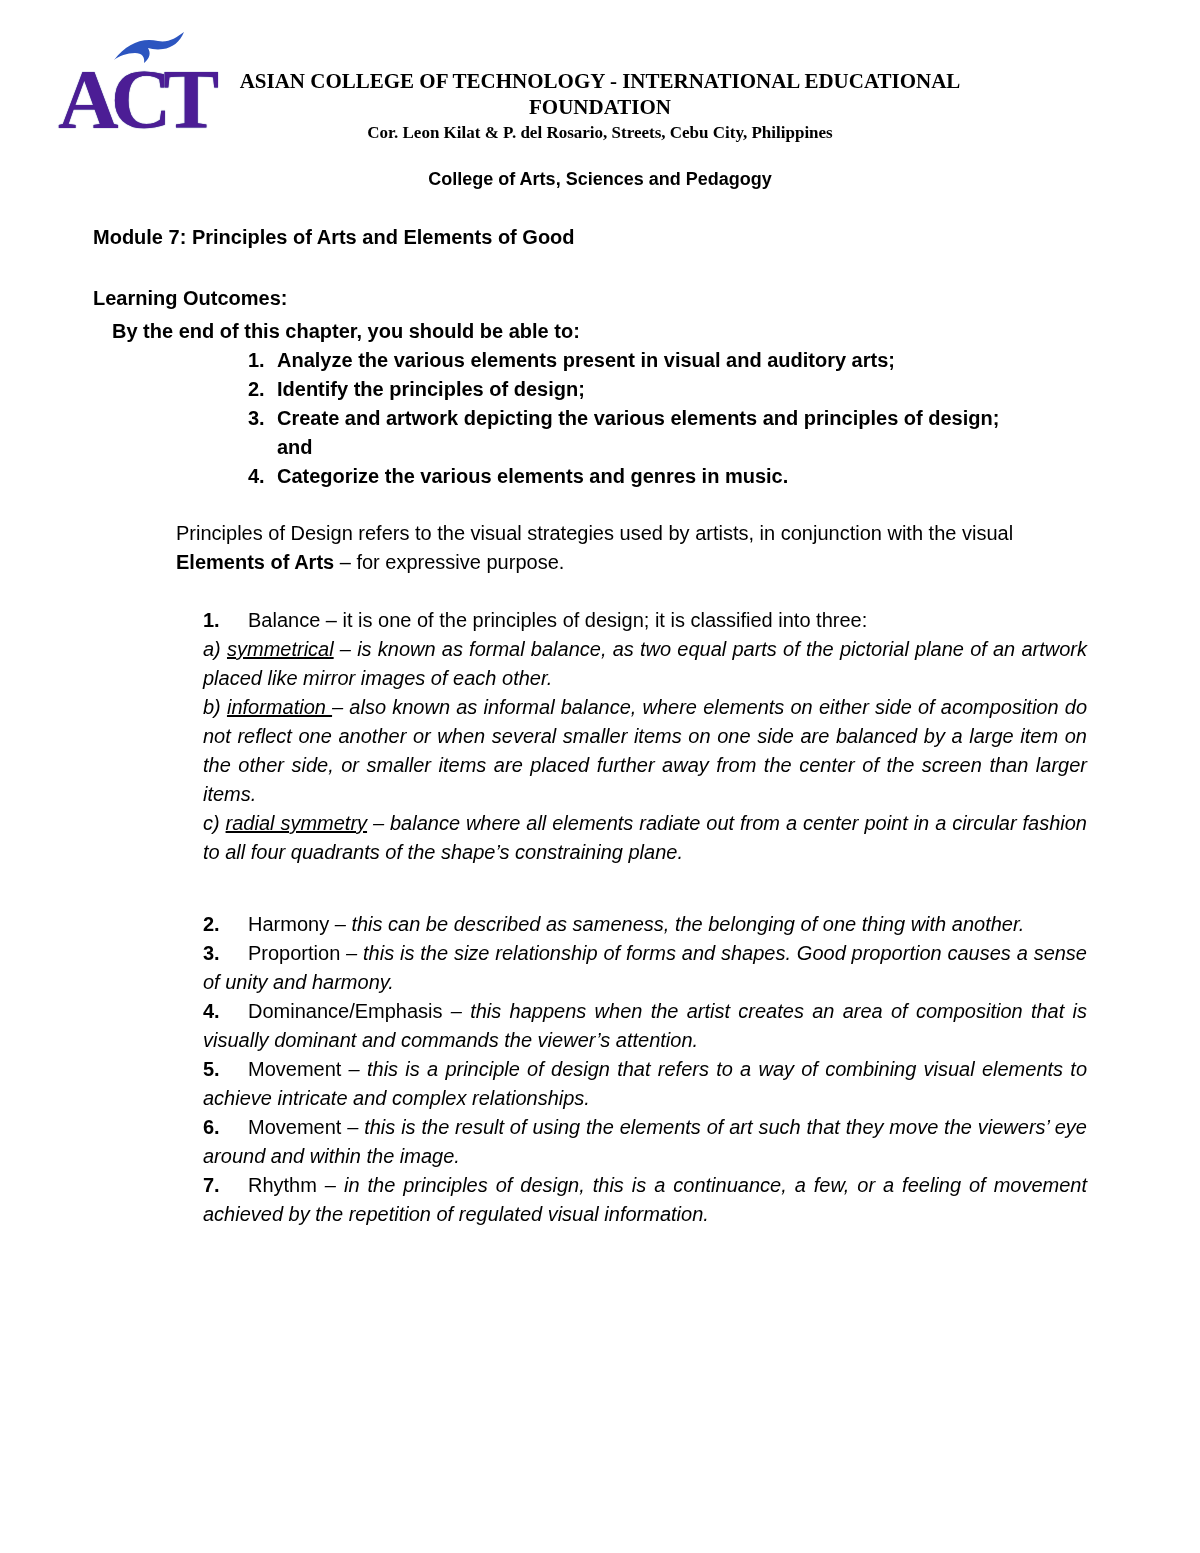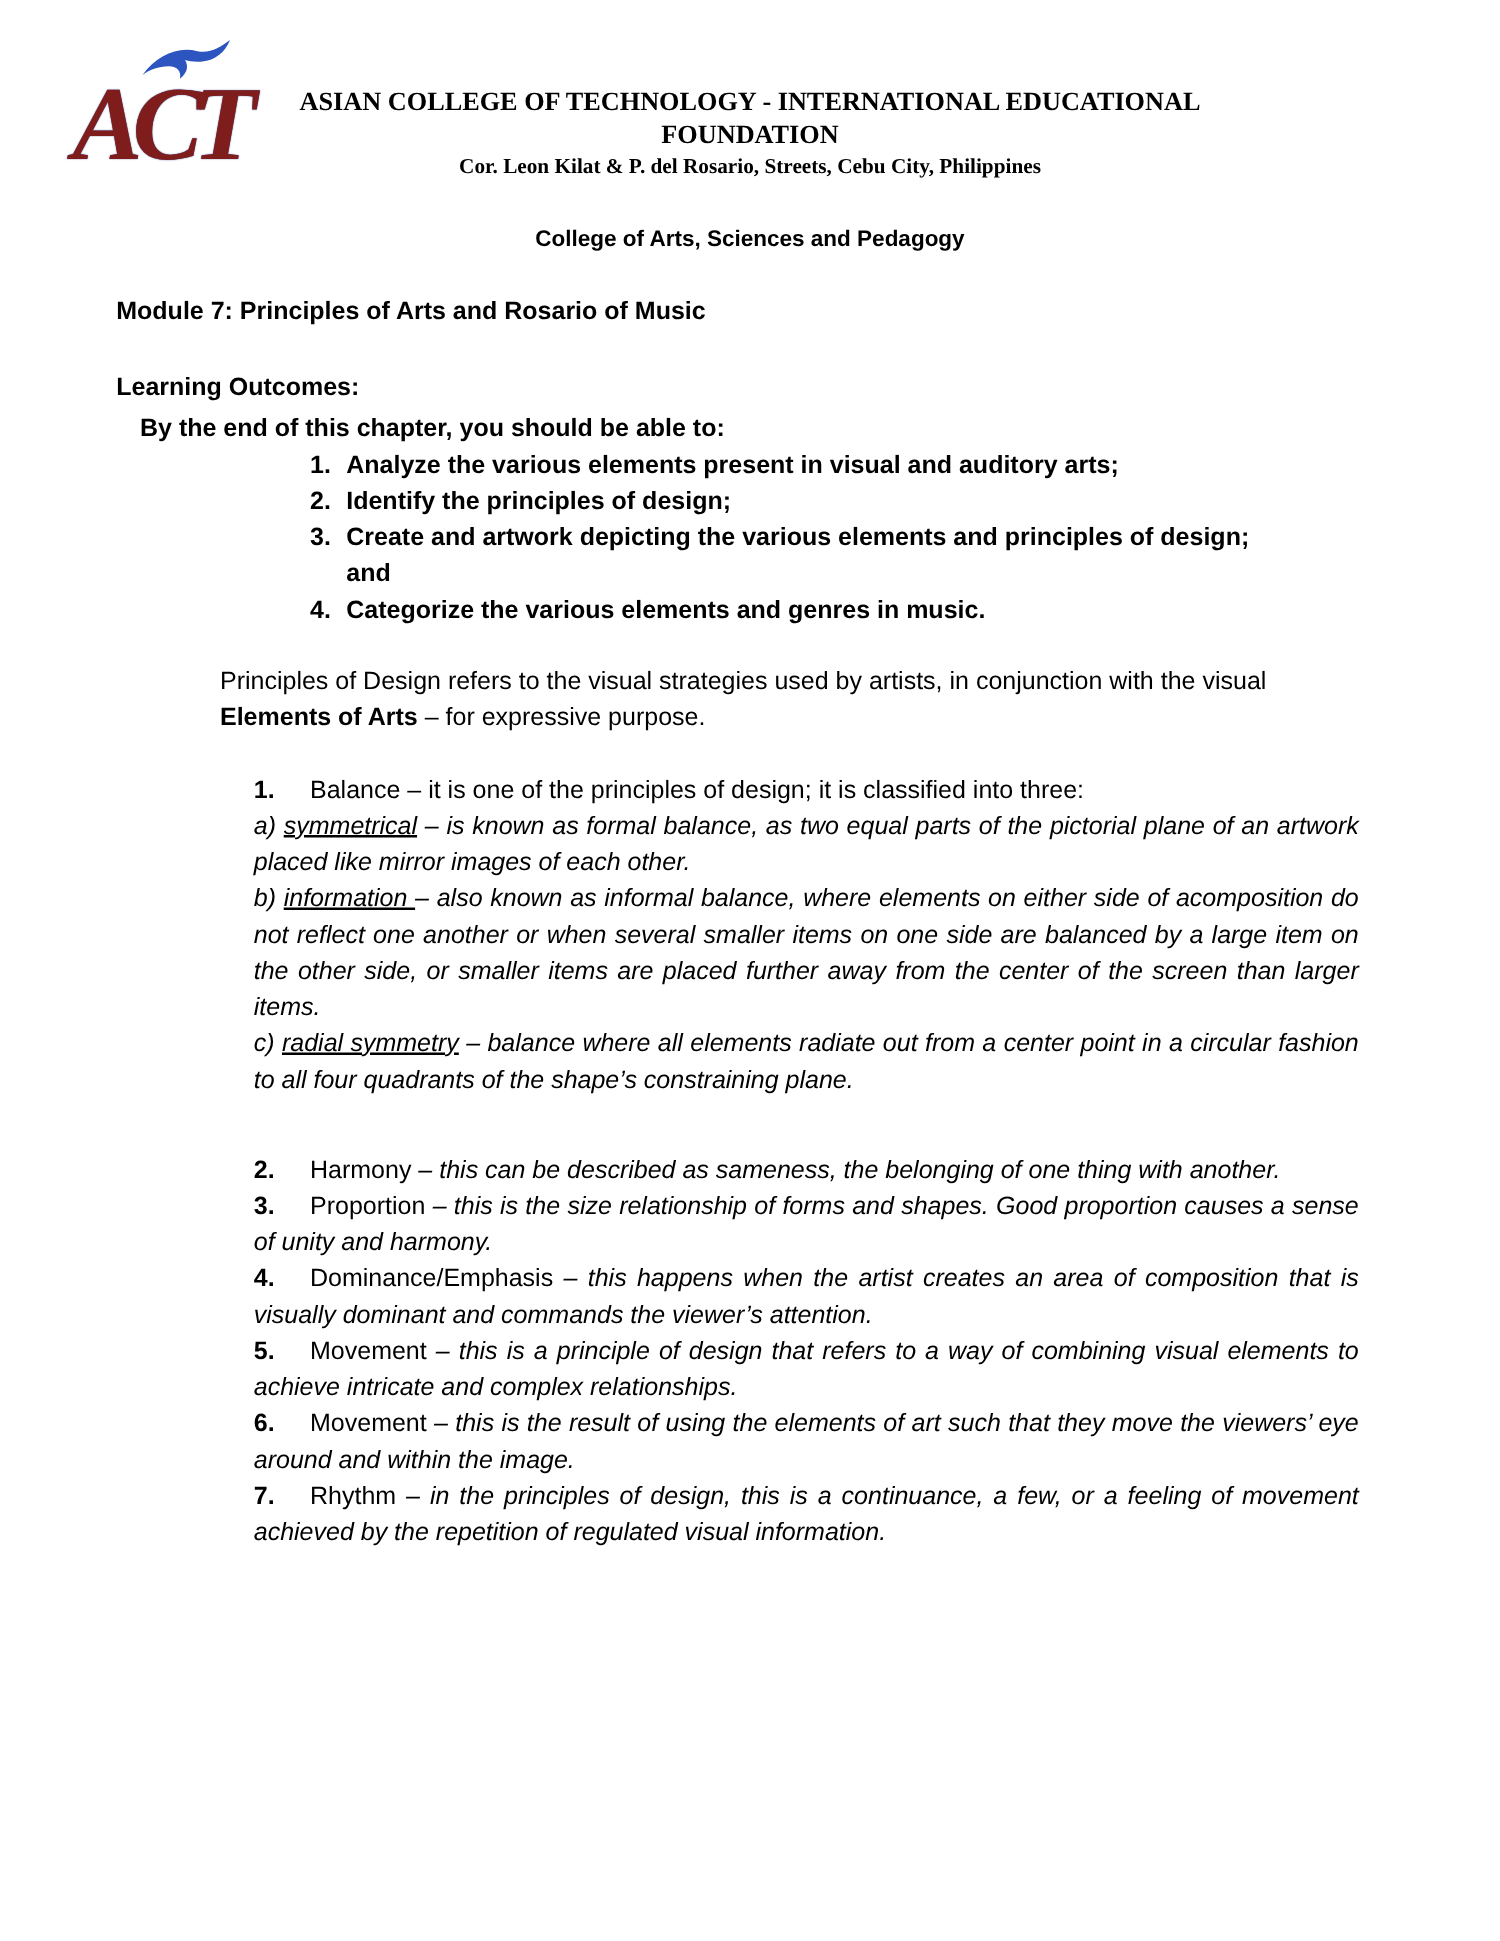--- a/index.html
+++ b/index.html
@@ -13,35 +13,34 @@
     overflow:hidden;
   }
   
   .logo { position:absolute; top:28px; left:58px; width:180px; height:130px; }
   .logo-bird { position:absolute; top:2px; left:52px; }
   .logo-text {
     position:absolute; top:30px; left:0;
     font-family:"Liberation Serif", serif;
     font-weight:bold; font-size:84px; line-height:1;
     letter-spacing:-8px;
-    color:#7f1d1d;
+    color:#4c1d95;
     text-shadow:0 0 1px #1b2a7a;
-    font-style:italic;
   }
   
   .header { padding-top:68px; text-align:center; }
   .inst-line {
     font-family:"Liberation Serif", serif;
     font-weight:bold; font-size:21px; line-height:26px;
   }
   .address {
     font-family:"Liberation Serif", serif;
     font-weight:bold; font-size:17px; line-height:26px;
   }
-  .college { font-weight:bold; font-size:18px; margin-top:35px; }
+  .college { font-weight:bold; font-size:18px; margin-top:23px; }
   .course  { font-weight:bold; font-size:20px; margin-top:28px; letter-spacing:0.5px; }
   
   .module-title {
     margin:36px 0 0 93px;
     font-weight:bold; font-size:20px;
   }
   .lo-heading {
     margin:38px 16px 0 93px;
     font-weight:bold; font-size:20px;
   }
@@ -85,21 +84,21 @@
     <span class="logo-text">ACT</span>
   </div>
 
   <div class="header">
     <div class="inst-line">ASIAN COLLEGE OF TECHNOLOGY - INTERNATIONAL EDUCATIONAL</div>
     <div class="inst-line">FOUNDATION</div>
     <div class="address">Cor. Leon Kilat &amp; P. del Rosario, Streets, Cebu City, Philippines</div>
     <div class="college">College of Arts, Sciences and Pedagogy</div>
   </div>
 
-  <div class="module-title">Module 7: Principles of Arts and Rosario of Music</div>
+  <div class="module-title">Module 7: Principles of Arts and Elements of Good</div>
 
   <div class="lo-heading">Learning Outcomes:</div>
   <div class="lo-intro">By the end of this chapter, you should be able to:</div>
   <div class="lo-list">
     <div class="lo-item">
       <span class="lo-num">1.</span>
       <span class="lo-text">Analyze the various elements present in visual and auditory arts;</span>
     </div>
     <div class="lo-item">
       <span class="lo-num">2.</span>

